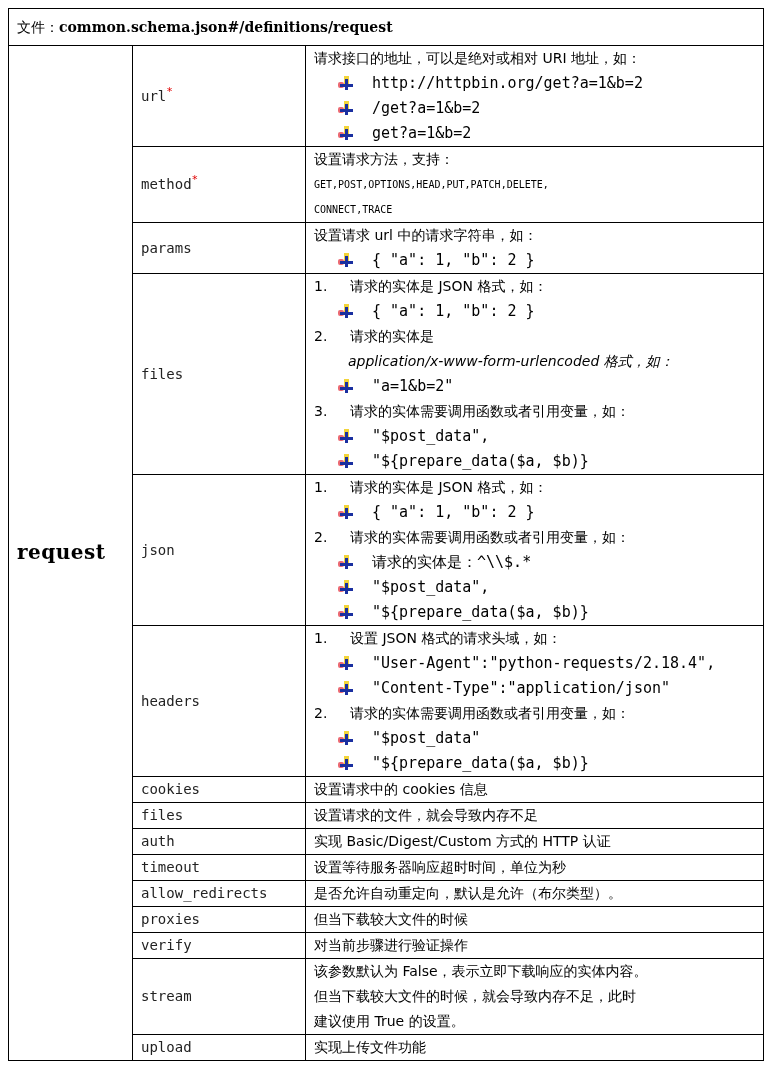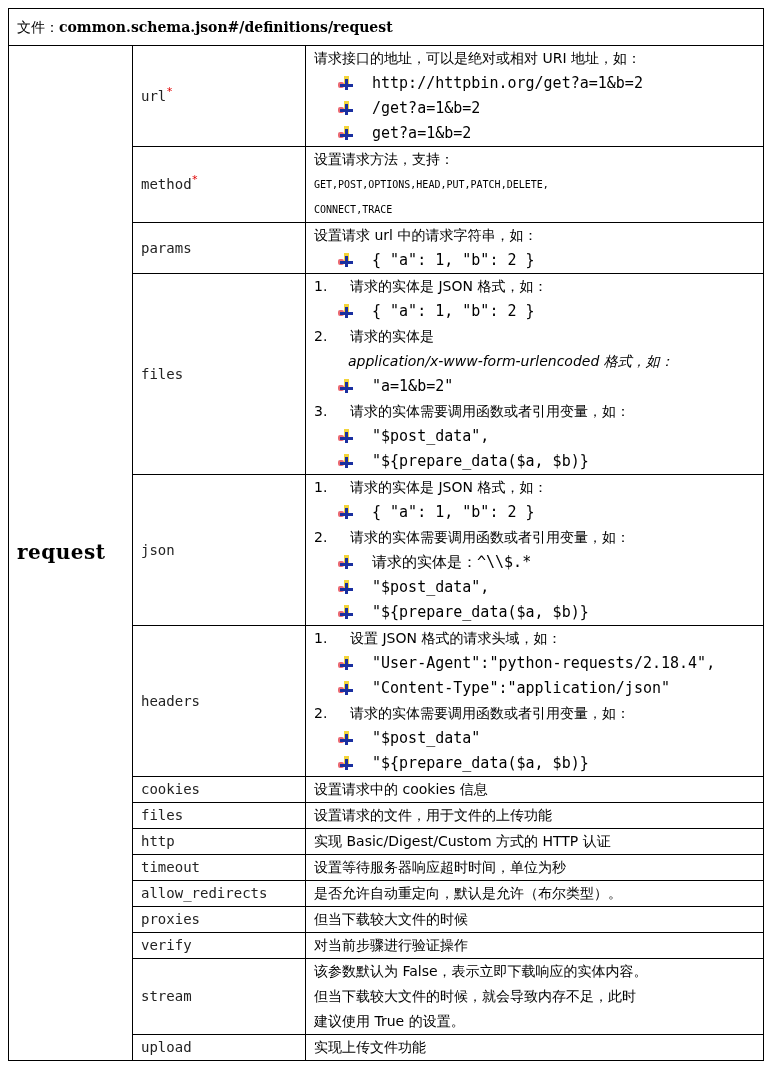--- a/index.html
+++ b/index.html
@@ -108,24 +108,24 @@
       <span class="bullet"><span class="bicon"><i class="y"></i><i class="r"></i><i class="h"></i><i class="v"></i></span><span>"${prepare_data($a, $b)}</span></span>
     </td>
   </tr>
 
   <tr style="height:26px">
     <td class="key-cell"><span>cookies</span></td>
     <td class="desc-cell"><span>设置请求中的 cookies 信息</span></td>
   </tr>
   <tr style="height:25px">
     <td class="key-cell"><span>files</span></td>
-    <td class="desc-cell"><span>设置请求的文件，用于文件的上传功能</span></td>
+    <td class="desc-cell"><span>设置请求的文件，就会导致内存不足</span></td>
   </tr>
   <tr style="height:26px">
-    <td class="key-cell"><span>http</span></td>
+    <td class="key-cell"><span>auth</span></td>
     <td class="desc-cell"><span>实现 Basic/Digest/Custom 方式的 HTTP 认证</span></td>
   </tr>
   <tr style="height:26px">
     <td class="key-cell"><span>timeout</span></td>
     <td class="desc-cell"><span>设置等待服务器响应超时时间，单位为秒</span></td>
   </tr>
   <tr style="height:26px">
     <td class="key-cell"><span>allow_redirects</span></td>
     <td class="desc-cell"><span>是否允许自动重定向，默认是允许（布尔类型）。</span></td>
   </tr>

